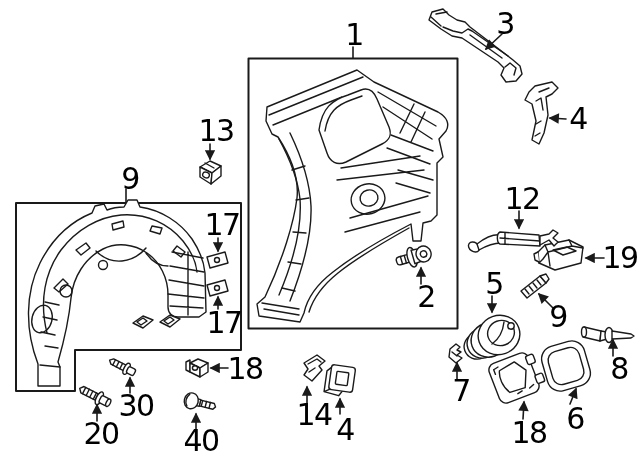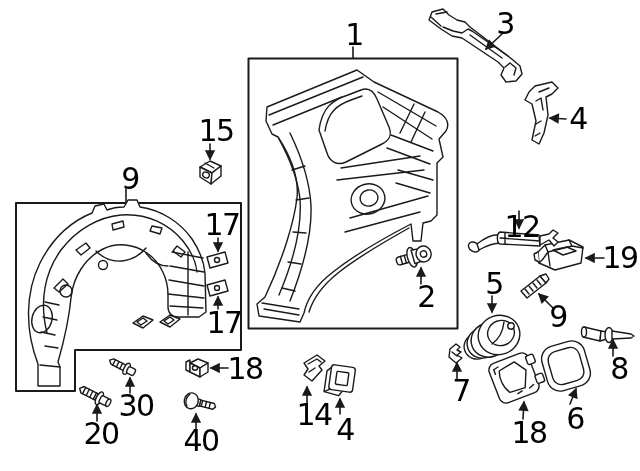--- a/index.html
+++ b/index.html
@@ -234,25 +234,25 @@
 <div class="callout" style="left:426px; top:297px;">2</div>
 <div class="callout" style="left:505px; top:24px;">3</div>
 <div class="callout" style="left:578px; top:119px;">4</div>
 <div class="callout" style="left:494px; top:284px;">5</div>
 <div class="callout" style="left:575px; top:419px;">6</div>
 <div class="callout" style="left:461px; top:391px;">7</div>
 <div class="callout" style="left:619px; top:369px;">8</div>
 <div class="callout" style="left:558px; top:317px;">9</div>
 <div class="callout" style="left:529px; top:433px;">18</div>
 <div class="callout" style="left:620px; top:258px;">19</div>
-<div class="callout" style="left:522px; top:199px;margin-top:28px;">12</div>
+<div class="callout" style="left:522px; top:199px;">12</div>
 <div class="callout" style="left:345px; top:430px;">4</div>
 <div class="callout" style="left:314px; top:415px;">14</div>
 <div class="callout" style="left:130px; top:179px;">9</div>
-<div class="callout" style="left:216px; top:131px;">15</div>
+<div class="callout" style="left:216px; top:131px;">13</div>
 <div class="callout" style="left:222px; top:225px;">17</div>
 <div class="callout" style="left:224px; top:323px;">17</div>
 <div class="callout" style="left:101px; top:434px;">20</div>
 <div class="callout" style="left:245px; top:369px;">18</div>
 <div class="callout" style="left:201px; top:441px;">40</div>
 <div class="callout" style="left:136px; top:406px;">30</div>
 
 </div>
 
 </body></html>

